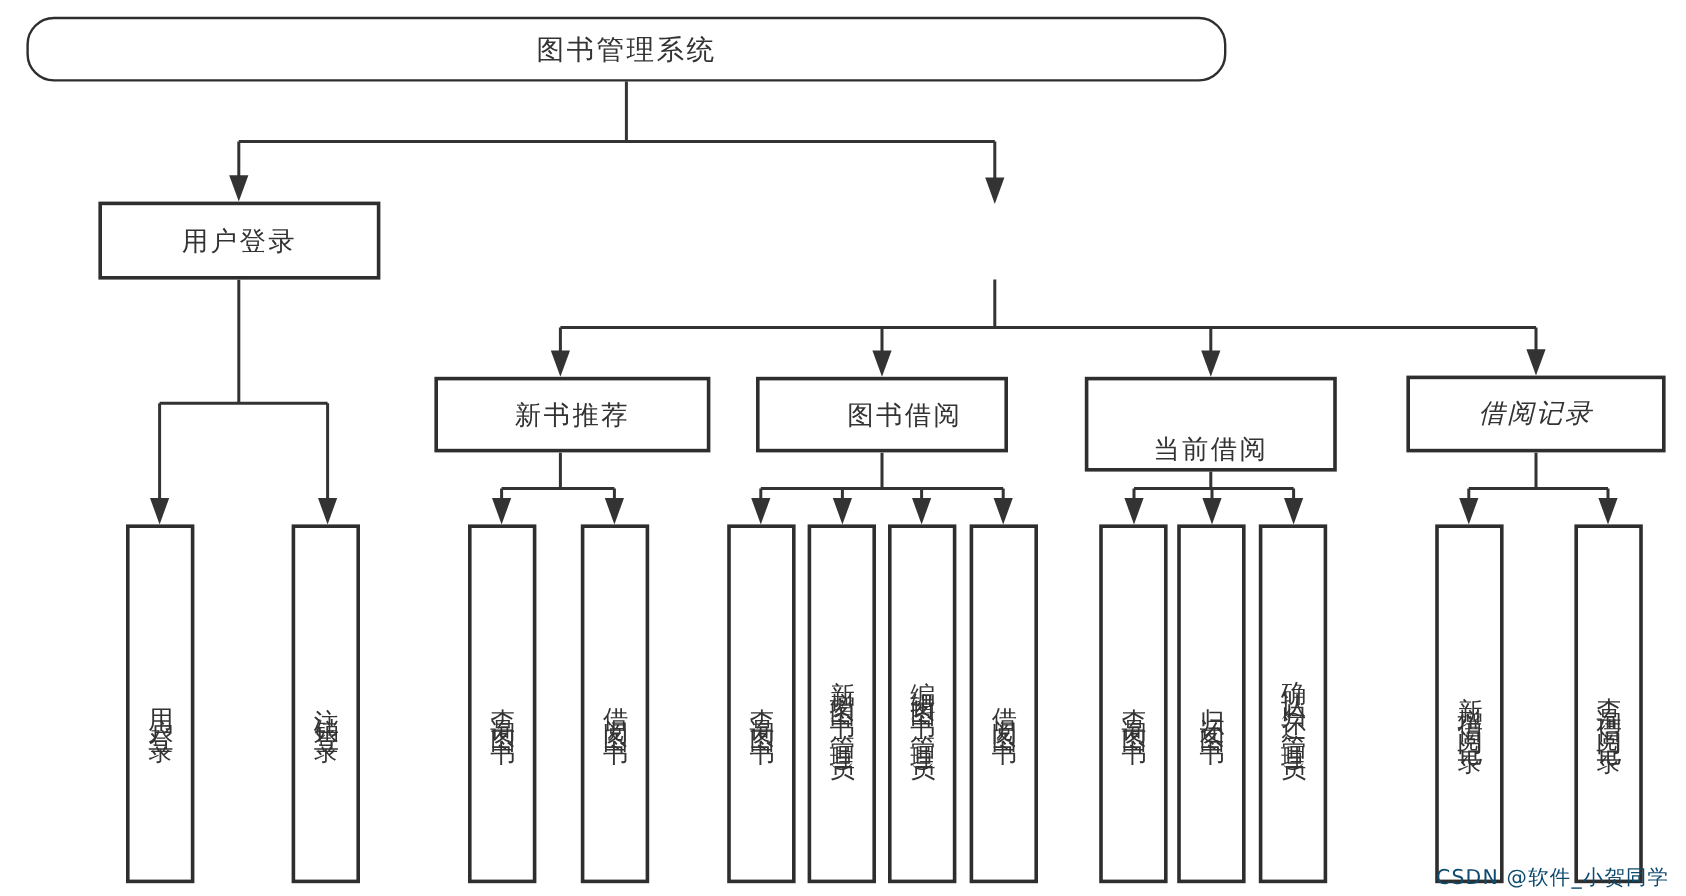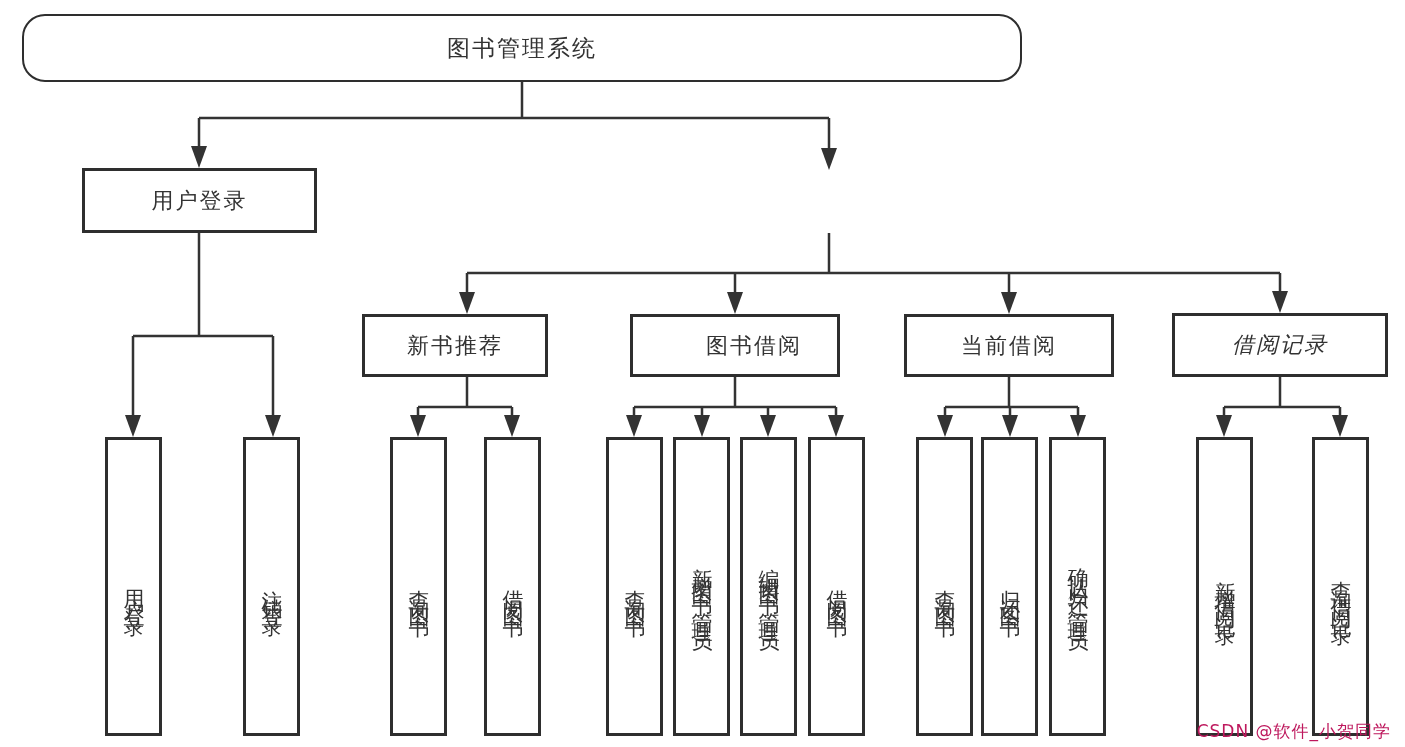--- a/index.html
+++ b/index.html
@@ -54,21 +54,21 @@
     line-height: 1;
     letter-spacing: 9px;
     color: #333333;
     margin-top: 9px; 
   }
   .watermark {
     position: absolute;
     right: 14px;
     bottom: 4px;
     font-size: 17px;
-    color: #be185d;
+    color: #0c4a6e;
     letter-spacing: 1px;
     z-index: 5;
   }
 </style>
 </head>
 <body>
 
 <div class="canvas">
 
   <svg class="connectors" viewBox="0 0 1405 747">
@@ -87,35 +87,35 @@
       <polygon points="694,415 710,415 702,437" fill="#333333"></polygon>
       <polygon points="760,415 776,415 768,437" fill="#333333"></polygon>
       <polygon points="828,415 844,415 836,437" fill="#333333"></polygon>
       <polygon points="937,415 953,415 945,437" fill="#333333"></polygon>
       <polygon points="1002,415 1018,415 1010,437" fill="#333333"></polygon>
       <polygon points="1070,415 1086,415 1078,437" fill="#333333"></polygon>
       <polygon points="1216,415 1232,415 1224,437" fill="#333333"></polygon>
       <polygon points="1332,415 1348,415 1340,437" fill="#333333"></polygon>
     </svg>
 
-  <div class="hbox root" style="left:22px; top:14px; width:1000px; height:68px;border-radius:23px;">
+  <div class="hbox root" style="left:22px; top:14px; width:1000px; height:54px;border-radius:23px;">
     <span>图书管理系统</span>
   </div>
 
   <div class="hbox" style="left:82px; top:168px; width:235px; height:65px;">
     <span>用户登录</span>
   </div>
 
-  <div class="hbox" style="left:362px; top:314px; width:186px; height:63px;">
+  <div class="hbox" style="left:362px; top:314px; width:230px; height:63px;">
     <span>新书推荐</span>
   </div>
   <div class="hbox" style="left:630px; top:314px; width:210px; height:63px;padding-left:38px;">
     <span>图书借阅</span>
   </div>
-  <div class="hbox" style="left:904px; top:314px; width:210px; height:63px;">
+  <div class="hbox" style="left:904px; top:314px; width:210px; height:79px;align-items:flex-end;">
     <span>当前借阅</span>
   </div>
   <div class="hbox" style="left:1172px; top:313px; width:216px; height:64px;font-style:italic;">
     <span>借阅记录</span>
   </div>
 
   <div class="vbox" style="left:105px;">
     <span>用户登录</span>
   </div>
   <div class="vbox" style="left:243px;">

